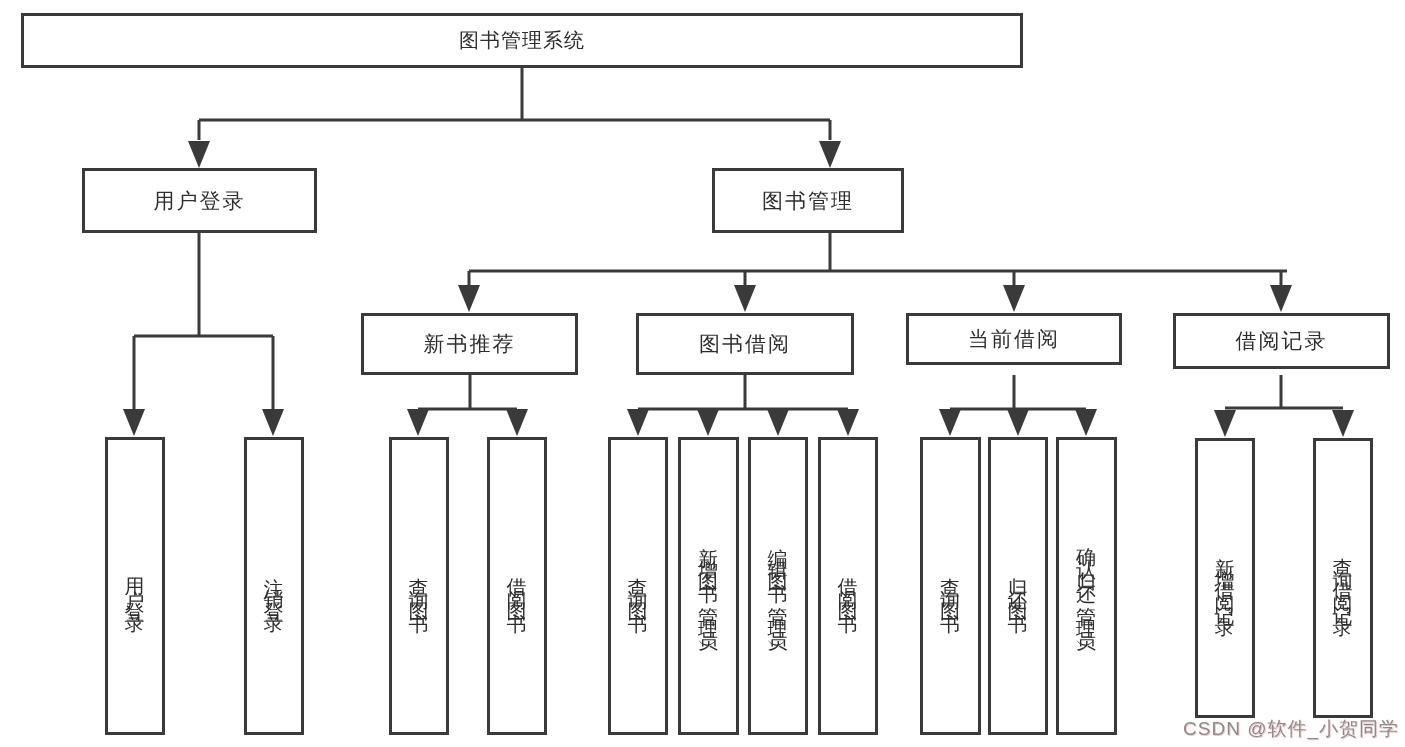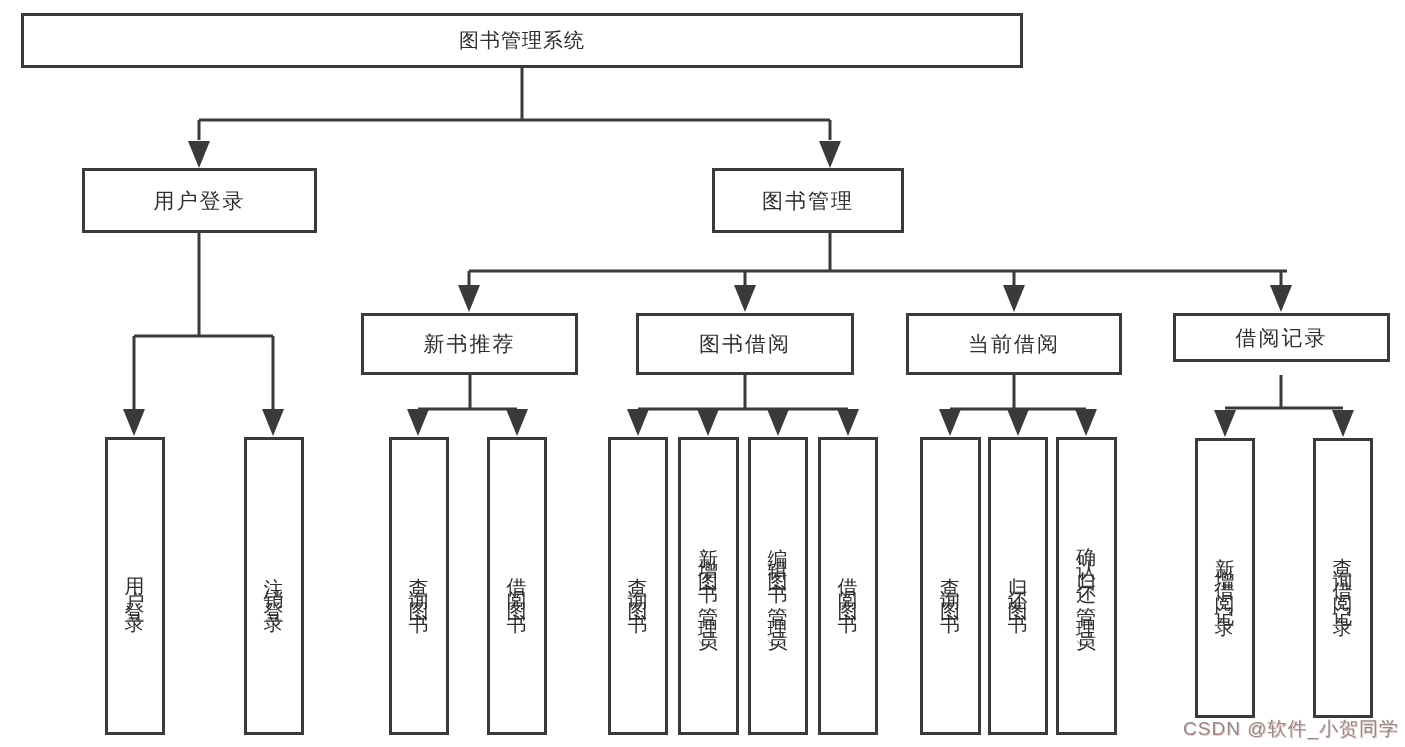--- a/index.html
+++ b/index.html
@@ -71,24 +71,24 @@
   <div class="box wide" style="left:712px;top:168px;width:192px;height:65px">
     <span>图书管理</span>
   </div>
 
   <div class="box wide" style="left:361px;top:313px;width:217px;height:62px">
     <span>新书推荐</span>
   </div>
   <div class="box wide" style="left:636px;top:313px;width:218px;height:62px">
     <span>图书借阅</span>
   </div>
-  <div class="box wide" style="left:906px;top:313px;width:216px;height:62px">
+  <div class="box wide" style="left:906px;top:313px;width:216px;height:52px">
     <span>当前借阅</span>
   </div>
-  <div class="box wide" style="left:1173px;top:313px;width:217px;height:49px">
+  <div class="box wide" style="left:1173px;top:313px;width:217px;height:56px">
     <span>借阅记录</span>
   </div>
 
   <div class="box tall" style="left:105px;top:437px;width:60px;height:298px">
     <span>用户登录</span>
   </div>
   <div class="box tall" style="left:244px;top:437px;width:60px;height:298px">
     <span>注销登录</span>
   </div>
 

